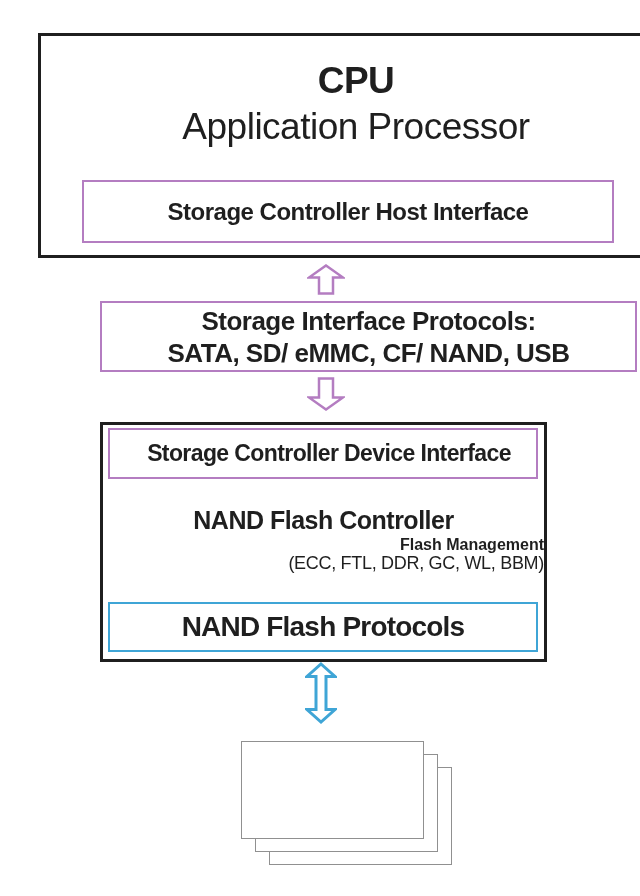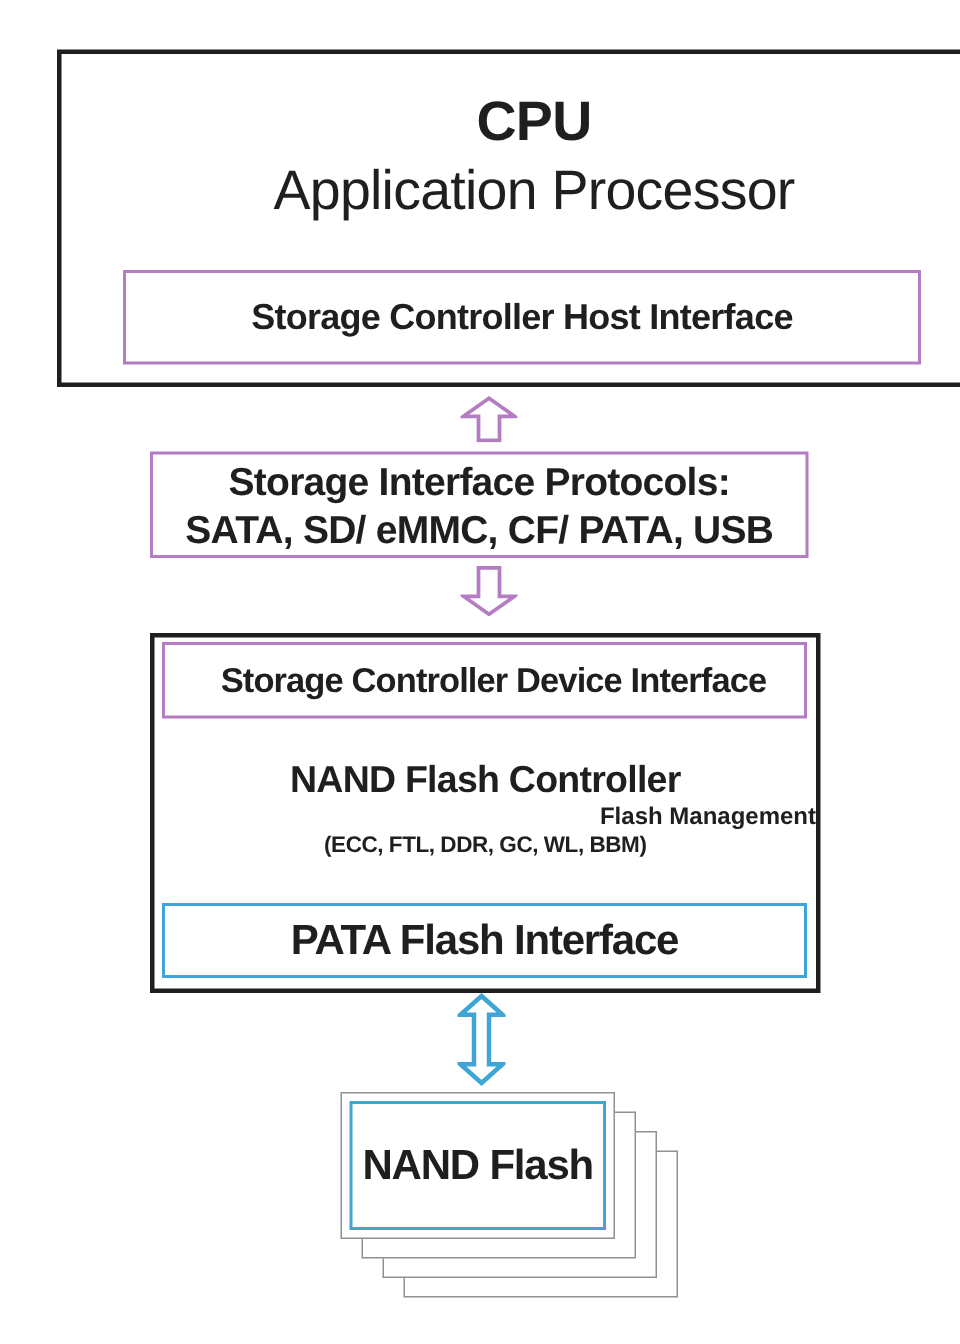--- a/index.html
+++ b/index.html
@@ -40,42 +40,42 @@
 
   
   .arrow-up    { left: 307px; top: 264px; }
   .arrow-down  { left: 307px; top: 377px; }
   .arrow-dbl   { left: 305px; top: 662px; }
   .arrow-purple { fill: #ffffff; stroke: #b47dc1; stroke-width: 2.5; }
   .arrow-cyan   { fill: #ffffff; stroke: #3fa5d6; stroke-width: 3; }
 
   
   .protocols-box {
-    left: 100px; top: 301px; width: 439px; height: 71px;
+    left: 100px; top: 301px; width: 537px; height: 71px;
     border: 2.5px solid #b47dc1;
     display: flex; flex-direction: column; align-items: center; justify-content: center;
     text-align: center;
   }
   .protocols-box div { font-size: 26px; font-weight: 700; line-height: 32px; letter-spacing: -0.5px; }
 
   
   .controller-box {
     left: 100px; top: 422px; width: 447px; height: 240px;
     border: 3px solid #1f1f1f;
     text-align: center;
   }
   .device-box {
     position: absolute; left: 5px; right: 6px; top: 3px; height: 51px;
     border: 2.5px solid #b47dc1;
     display: flex; align-items: center; justify-content: center;
   }
   .device-box span { font-size: 23px; font-weight: 700; letter-spacing: -0.6px; white-space: nowrap; margin-left: 12px; }
   .ctrl-title { margin-top: 80px; font-size: 25px; font-weight: 700; line-height: 30px; letter-spacing: -0.5px; }
   .ctrl-sub   { font-size: 16px; font-weight: 700; line-height: 19px; text-align: right; }
-  .ctrl-fn    { font-size: 15px; font-weight: 700; line-height: 19px; letter-spacing: -0.3px; }
+  .ctrl-fn    { font-size: 18px; font-weight: 400; line-height: 19px; letter-spacing: -0.3px; text-align: right; }
   .nandif-box {
     position: absolute; left: 5px; right: 6px; bottom: 7px; height: 50px;
     border: 2.5px solid #3fa5d6;
     display: flex; align-items: center; justify-content: center;
   }
   .nandif-box span { font-size: 28px; font-weight: 700; letter-spacing: -0.8px; }
 
   
   .nand-stack { left: 227px; top: 728px; width: 230px; height: 140px; }
   .sheet {
@@ -108,47 +108,42 @@
       <span>Storage Controller Host Interface</span>
     </div>
   </div>
 
   <svg class="abs arrow-up" width="38" height="31" viewBox="0 0 38 31">
     <path class="arrow-purple" d="M19 1.5 L36 13.5 L26 13.5 L26 29.5 L12 29.5 L12 13.5 L2 13.5 Z"></path>
   </svg>
 
   <div class="abs protocols-box">
     <div>Storage Interface Protocols:</div>
-    <div>SATA, SD/ eMMC, CF/ PATA, USB</div>
+    <div>SATA, SD/ eMMC, CF/ NAND, USB</div>
   </div>
 
   <svg class="abs arrow-down" width="38" height="34" viewBox="0 0 38 34">
     <path class="arrow-purple" d="M19 32.5 L2 20.5 L12 20.5 L12 1.5 L26 1.5 L26 20.5 L36 20.5 Z"></path>
   </svg>
 
   <div class="abs controller-box">
     <div class="device-box">
       <span>Storage Controller Device Interface</span>
     </div>
     <div class="ctrl-title">NAND Flash Controller</div>
     <div class="ctrl-sub">Flash Management</div>
     <div class="ctrl-fn">(ECC, FTL, DDR, GC, WL, BBM)</div>
     <div class="nandif-box">
-      <span>PATA Flash Interface</span>
+      <span>NAND Flash Protocols</span>
     </div>
   </div>
 
   <svg class="abs arrow-dbl" width="32" height="62" viewBox="0 0 32 62">
     <path class="arrow-cyan" d="M16 2 L30 14.5 L21 14.5 L21 47.5 L30 47.5 L16 60 L2 47.5 L11 47.5 L11 14.5 L2 14.5 Z"></path>
   </svg>
 
   <div class="abs nand-stack">
     <div class="sheet s3"></div>
     <div class="sheet s2"></div>
     <div class="sheet s1"></div>
-    <div class="nand-front">
-      <div class="nand-inner">
-        <span>NAND Flash</span>
-      </div>
-    </div>
   </div>
 
 </div>
 
 </body></html>

